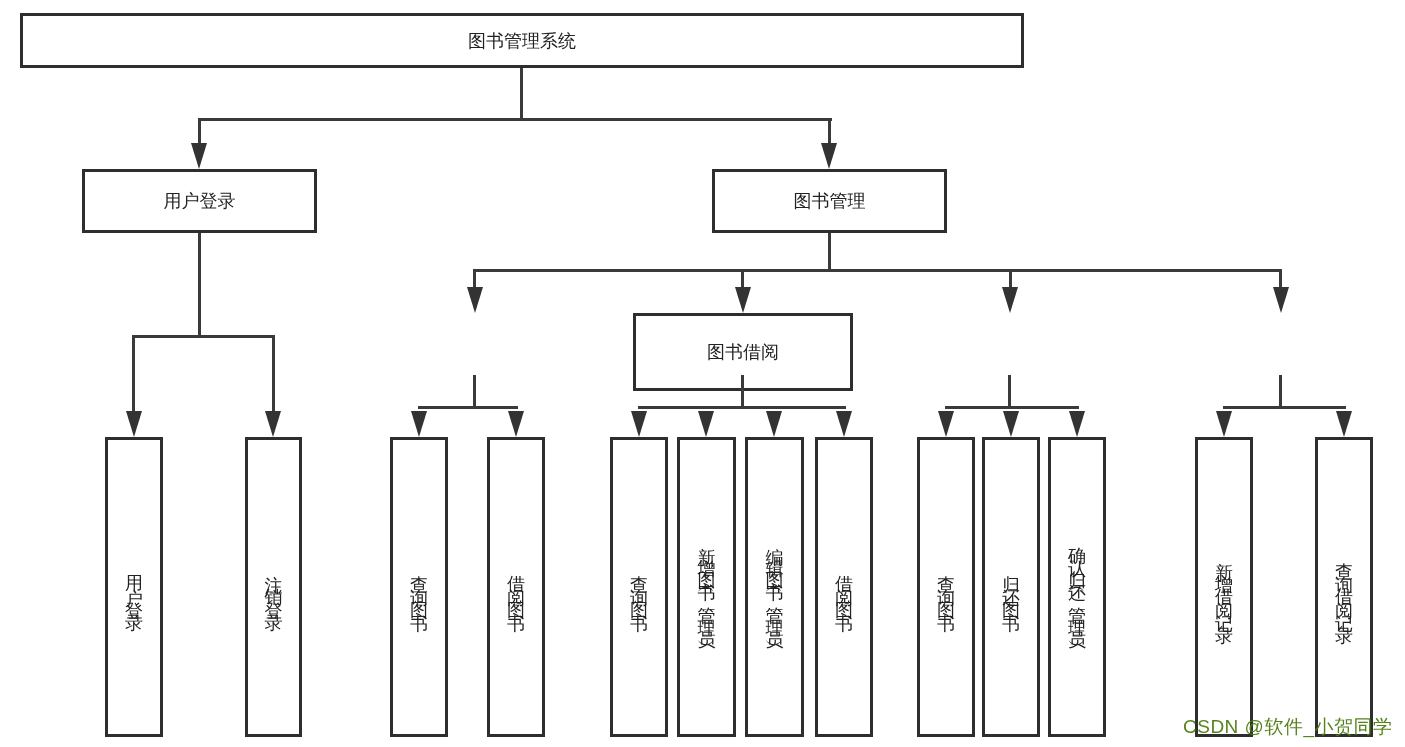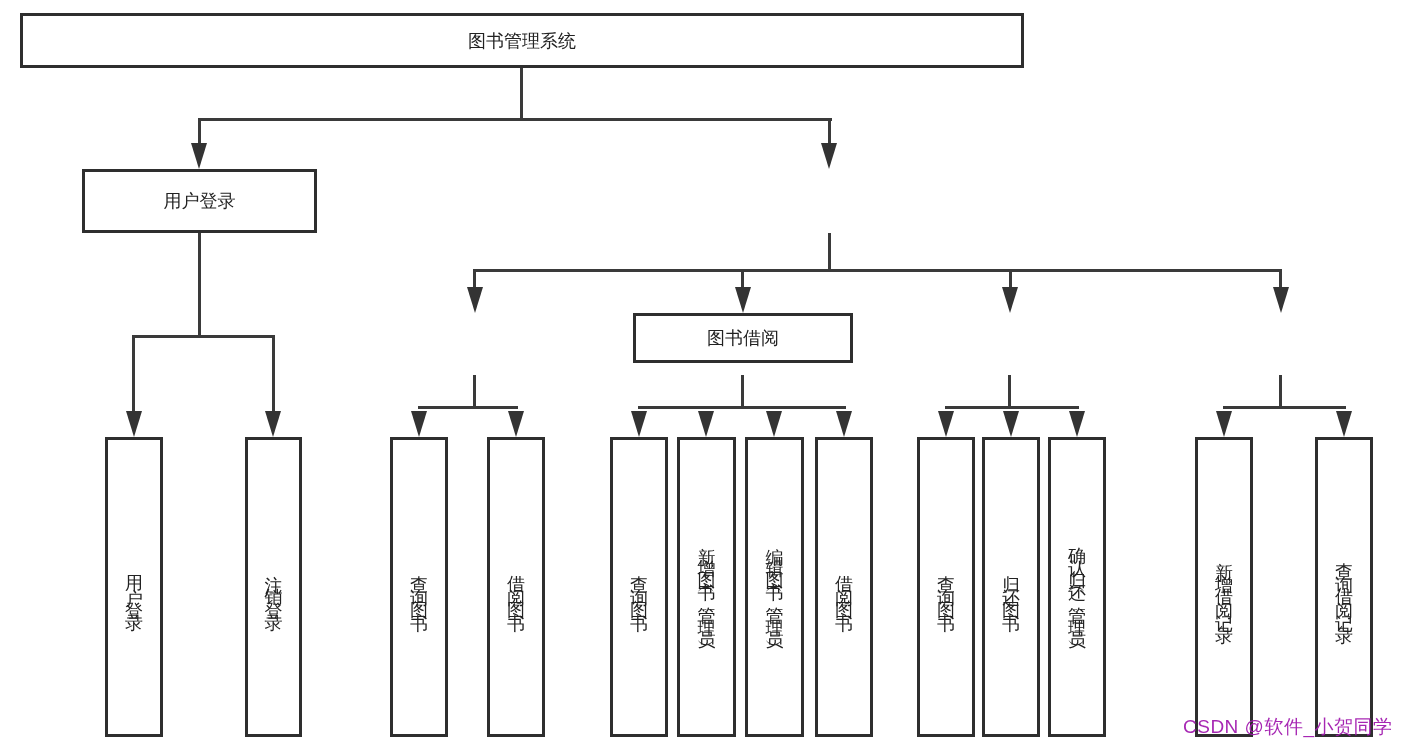--- a/index.html
+++ b/index.html
@@ -17,36 +17,37 @@
     writing-mode:vertical-rl;text-orientation:mixed;
     letter-spacing:13px;white-space:normal;
   }
   .line{position:absolute;background:#3a3a3a;}
   .arrow{
     position:absolute;width:0;height:0;
     border-left:8px solid transparent;border-right:8px solid transparent;
     border-top:26px solid #333333;
   }
   .watermark{
-    position:absolute;color:#a21caf;font-size:19px;white-space:nowrap;
+    position:absolute;color:#4d7c0f;font-size:19px;white-space:nowrap;
     letter-spacing:0.5px;opacity:0.95;
   }
 </style>
 </head>
 <body>
 
 <div class="canvas">
 
   <div class="node" style="left:20px;top:13px;width:1004px;height:55px;">图书管理系统</div>
 
   <div class="node" style="left:82px;top:169px;width:235px;height:64px;">用户登录</div>
 
+  <div class="node" style="left:712px;top:169px;width:235px;height:64px;">图书管理</div>
 
 
-  <div class="node" style="left:633px;top:313px;width:220px;height:50px;">图书借阅</div>
+  <div class="node" style="left:633px;top:313px;width:220px;height:78px;">图书借阅</div>
 
 
 
   <div class="node vnode" style="left:105px;top:437px;width:58px;height:300px;">用户登录</div>
   <div class="node vnode" style="left:245px;top:437px;width:57px;height:300px;">注销登录</div>
 
   <div class="node vnode" style="left:390px;top:437px;width:58px;height:300px;">查询图书</div>
   <div class="node vnode" style="left:487px;top:437px;width:58px;height:300px;">借阅图书</div>
 
   <div class="node vnode" style="left:610px;top:437px;width:58px;height:300px;">查询图书</div>

